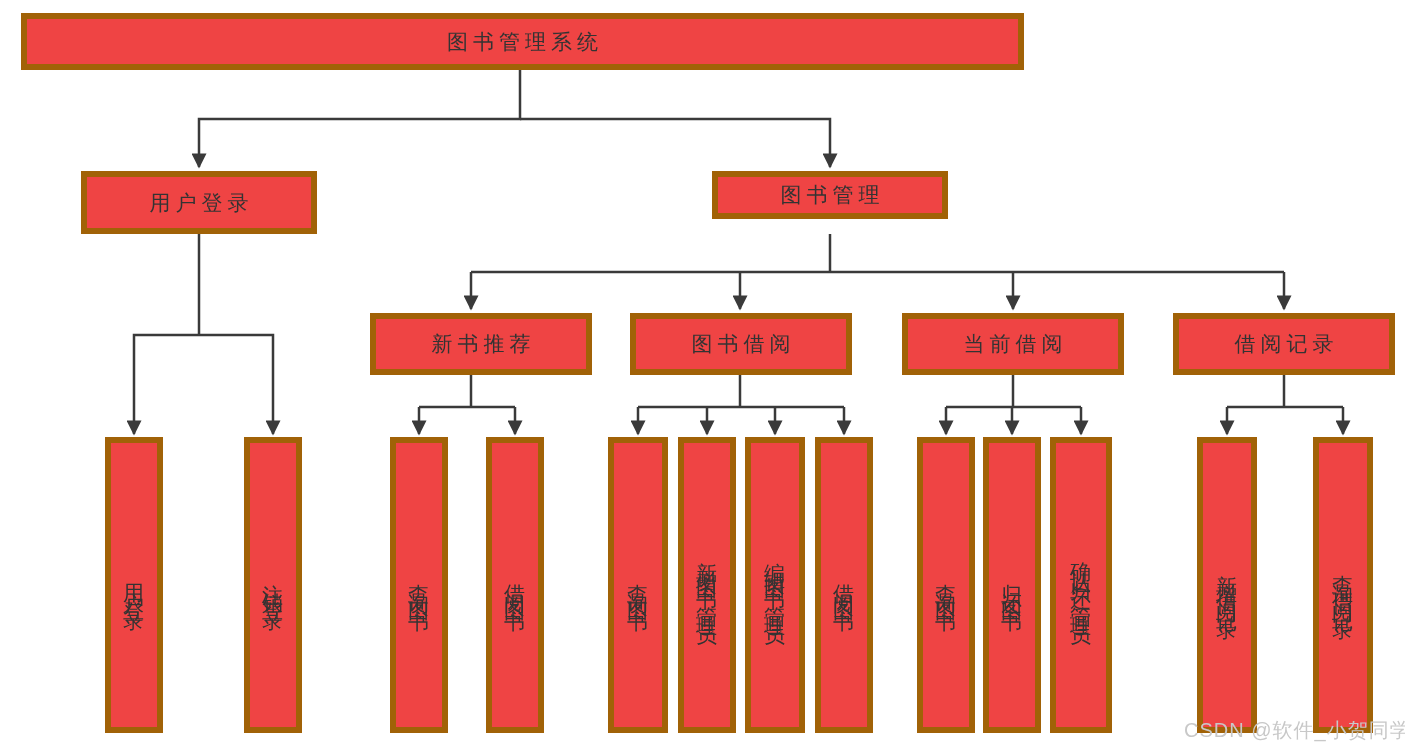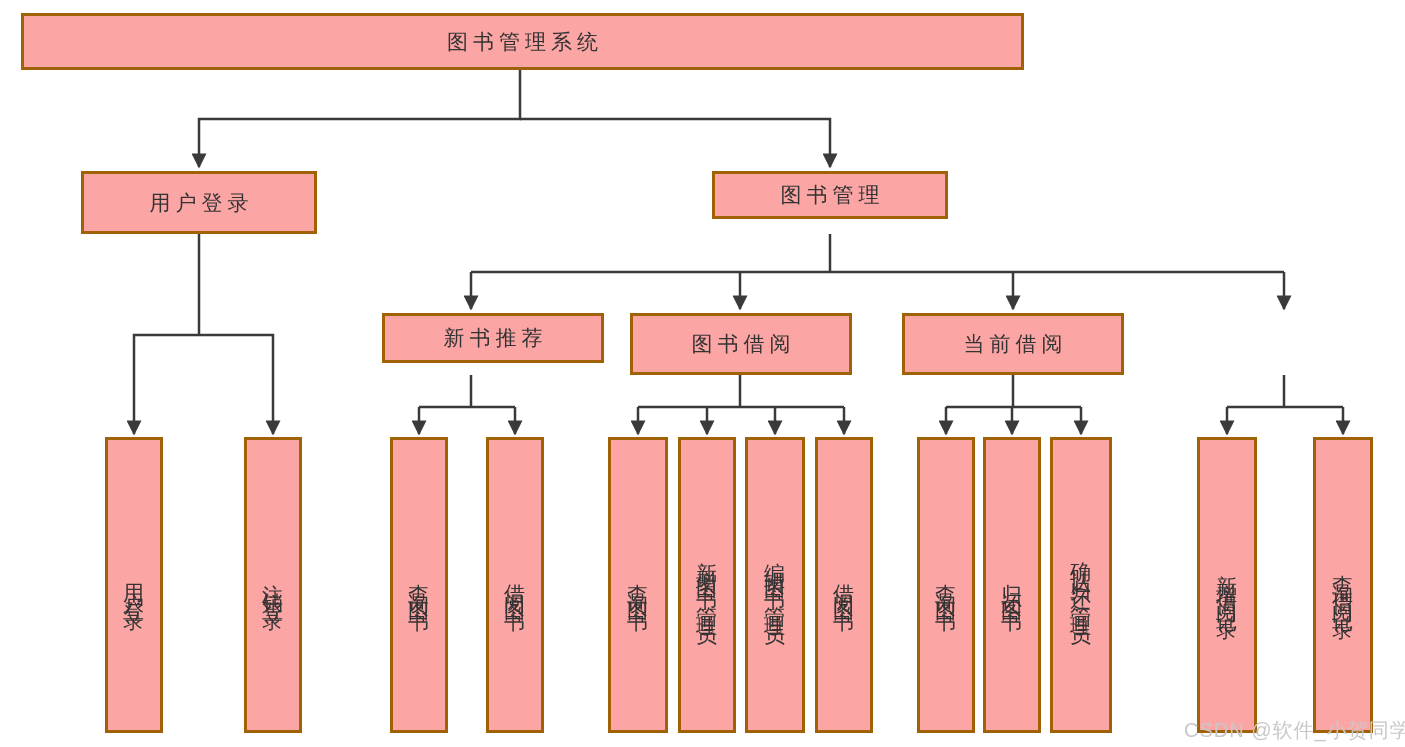--- a/index.html
+++ b/index.html
@@ -7,22 +7,22 @@
     position:relative;
     width:1405px;height:747px;
     background:#ffffff;
     font-family:"Liberation Sans","DejaVu Sans",sans-serif;
     overflow:hidden;
   }
   .connectors{position:absolute;left:0;top:0;z-index:1;}
   .node{
     position:absolute;
     box-sizing:border-box;
-    background:#fca5a5;
-    border:3px solid #a16207;
+    background:#ef4444;
+    border:6px solid #a16207;
     color:#333333;
     display:flex;align-items:center;justify-content:center;
     z-index:2;
     text-align:right;
   }
   .hbox{
     font-size:21px;
     letter-spacing:5px;
     text-indent:5px; 
     white-space:nowrap;
@@ -96,23 +96,24 @@
       <path d="M1227 407 V434" marker-end="url(#arrow)"></path>
       <path d="M1343 407 V434" marker-end="url(#arrow)"></path>
     </g>
   </svg>
 
   <div class="node hbox" style="left:21px;top:13px;width:1003px;height:57px">图书管理系统</div>
 
   <div class="node hbox" style="left:81px;top:171px;width:236px;height:63px">用户登录</div>
   <div class="node hbox" style="left:712px;top:171px;width:236px;height:48px">图书管理</div>
 
-  <div class="node hbox" style="left:382px;top:313px;width:222px;height:50px">新书推荐</div>
+  <div class="node hbox" style="left:370px;top:313px;width:222px;height:62px">新书推荐</div>
   <div class="node hbox" style="left:902px;top:313px;width:222px;height:62px">当前借阅</div>
   <div class="node hbox" style="left:630px;top:313px;width:222px;height:62px">图书借阅</div>
+  <div class="node hbox" style="left:1173px;top:313px;width:222px;height:62px">借阅记录</div>
 
   <div class="node vbox" style="left:105px;top:437px;width:58px;height:296px">
     <span class="vtext">用户登录</span>
   </div>
   <div class="node vbox" style="left:244px;top:437px;width:58px;height:296px">
     <span class="vtext">注销登录</span>
   </div>
 
   <div class="node vbox" style="left:390px;top:437px;width:58px;height:296px">
     <span class="vtext">查询图书</span>

